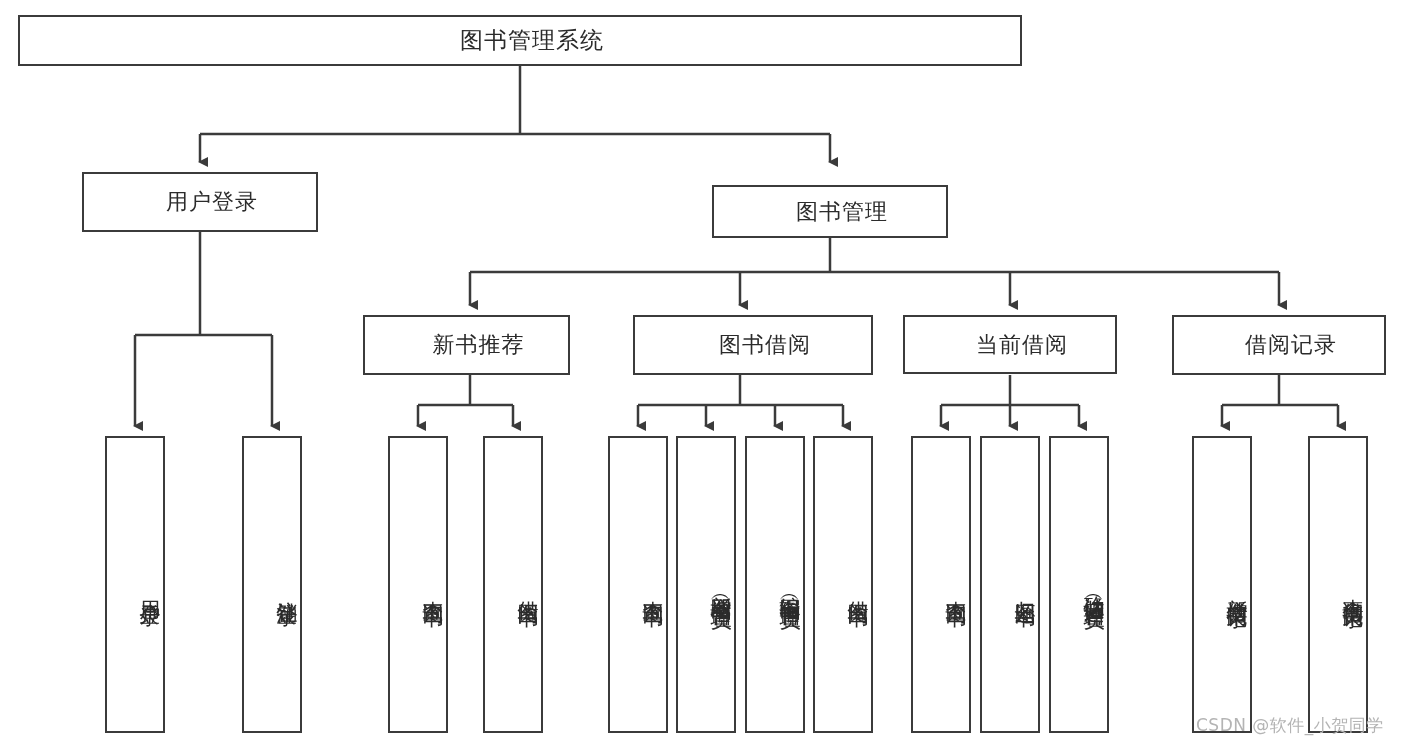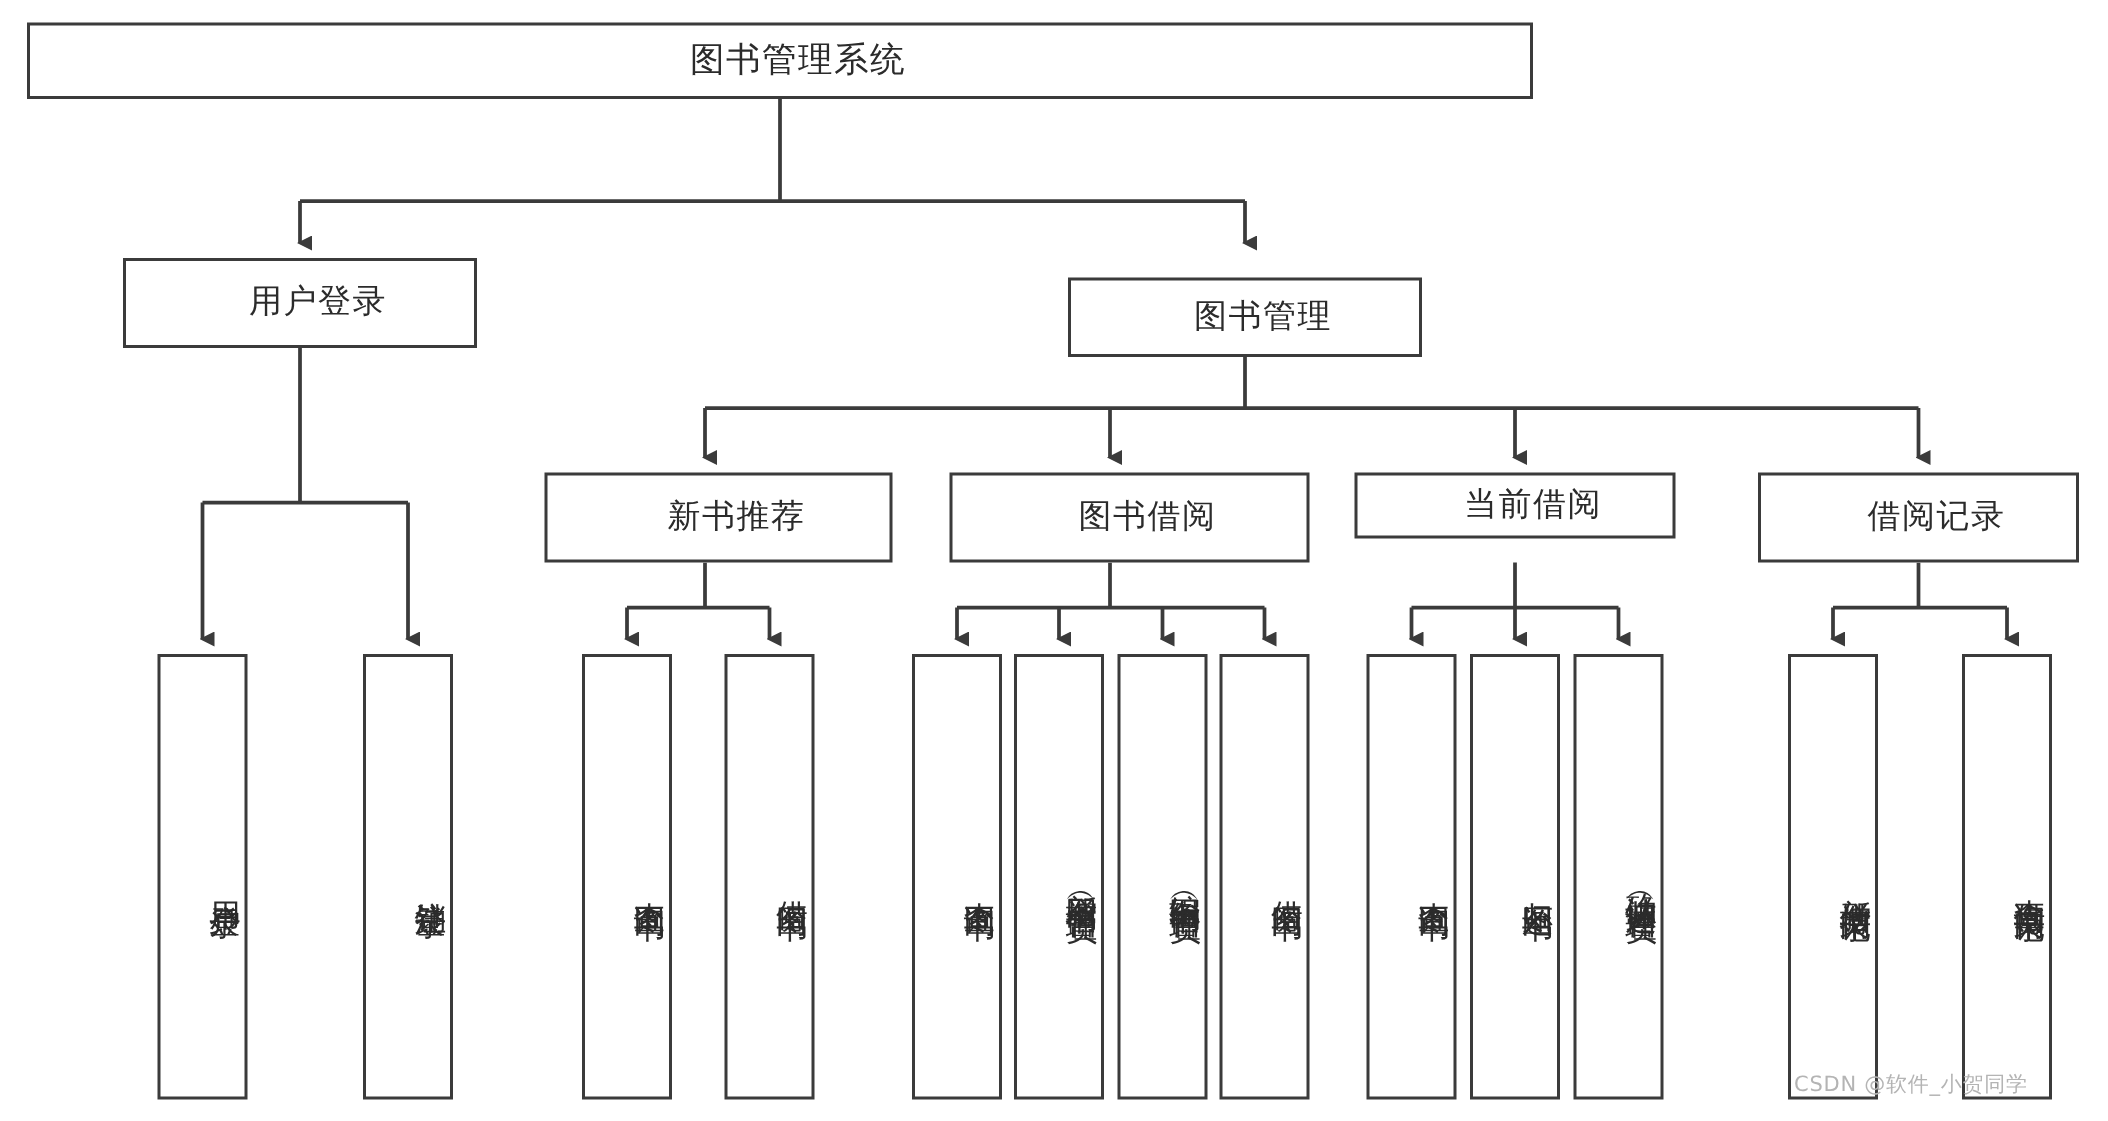--- a/index.html
+++ b/index.html
@@ -32,21 +32,21 @@
   }
   .node.v > span{
     writing-mode:vertical-rl;
     text-orientation:upright;
     display:block;
   }
   .node.root{ font-size:23px; }
   #watermark{
     position:absolute;
     left:1196px; top:714px;
-    font-size:14px;
+    font-size:17px;
     color:#b4b4b4;
     letter-spacing:0.5px;
     white-space:nowrap;
     font-family:"DejaVu Sans","Liberation Sans",sans-serif;
   }
 </style>
 </head>
 <body>
 
 <div id="canvas">
@@ -105,27 +105,27 @@
     <span>图书管理系统</span>
   </div>
 
   <div class="node h" style="left:82px; top:172px; width:236px; height:60px;">
     <span>用户登录</span>
   </div>
   <div class="node h" style="left:712px; top:172px; width:236px; height:53px;margin-top:13px;">
     <span>图书管理</span>
   </div>
 
-  <div class="node h" style="left:363px; top:315px; width:232px; height:60px;">
+  <div class="node h" style="left:363px; top:315px; width:207px; height:60px;">
     <span>新书推荐</span>
   </div>
   <div class="node h" style="left:633px; top:315px; width:240px; height:60px;">
     <span>图书借阅</span>
   </div>
-  <div class="node h" style="left:903px; top:315px; width:214px; height:44px;">
+  <div class="node h" style="left:903px; top:315px; width:214px; height:59px;">
     <span>当前借阅</span>
   </div>
   <div class="node h" style="left:1172px; top:315px; width:214px; height:60px;">
     <span>借阅记录</span>
   </div>
 
   <div class="node v" style="left:105px; top:436px; width:60px; height:297px;">
     <span>用户登录</span>
   </div>
   <div class="node v" style="left:242px; top:436px; width:60px; height:297px;">

